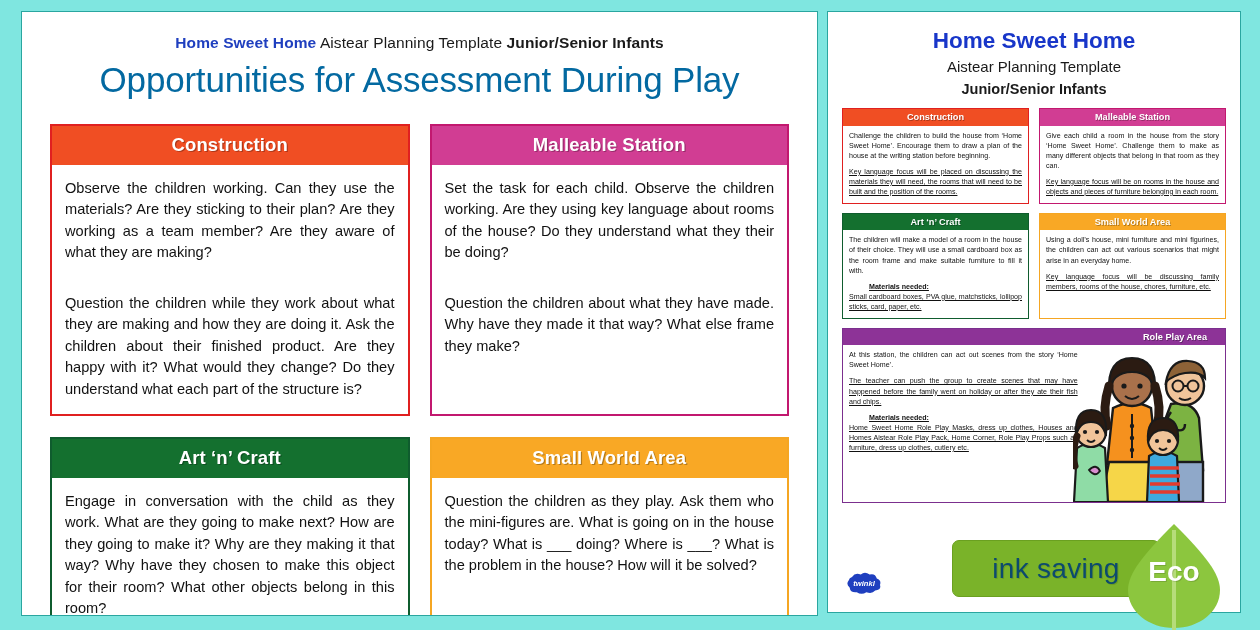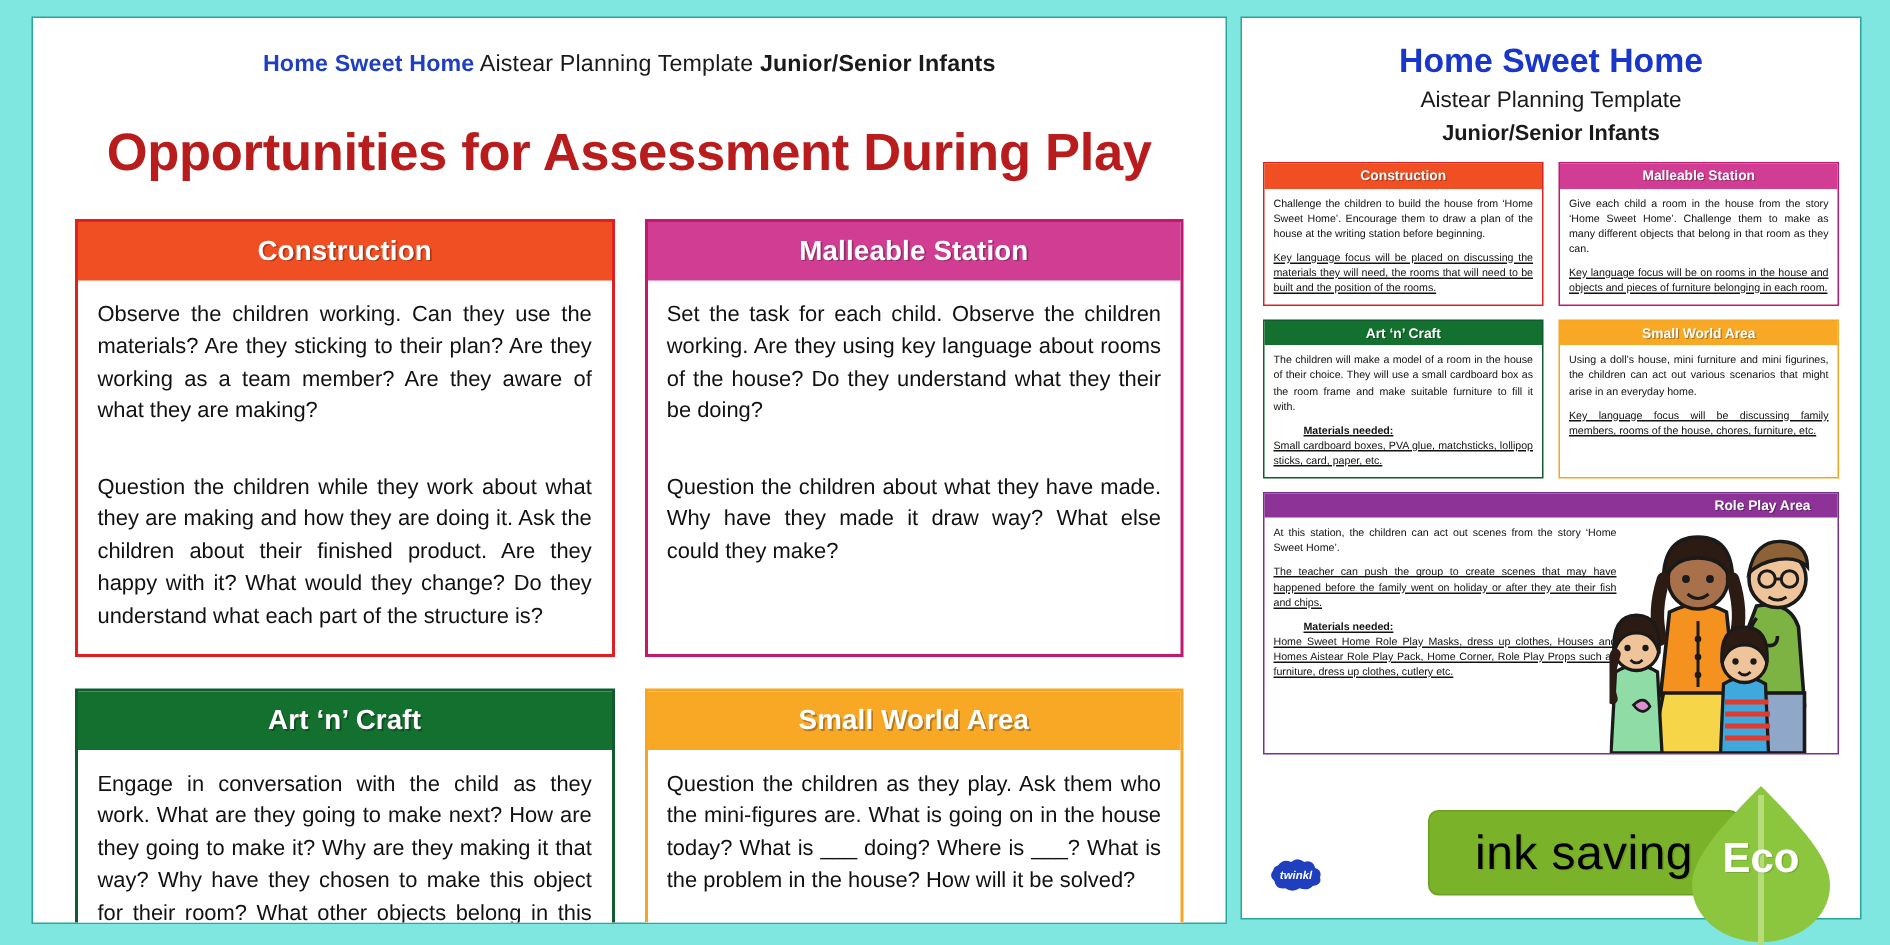--- a/index.html
+++ b/index.html
@@ -28,25 +28,25 @@
     color: #1a1a1a;
     letter-spacing: .1px;
     white-space: nowrap;
   }
   .crumb .b1 { color: #1f3fbf; font-weight: bold; }
   .crumb .b2 { color: #1a1a1a; font-weight: normal; }
   .crumb .b3 { color: #1a1a1a; font-weight: bold; }
 
   .main-title {
     text-align: center;
-    color: #b91c1c;
+    color: #0369a1;
     font-size: 35px;
-    font-weight: bold;
+    font-weight: normal;
     letter-spacing: -.2px;
-    margin-top: 30px;
+    margin-top: 8px;
     text-shadow: 1.5px 1.5px 0 rgba(255,255,255,.9);
   }
 
   .grid {
     margin-top: 24px;
     display: grid;
     grid-template-columns: 1fr 1fr;
     column-gap: 20px;
     row-gap: 21px;
   }
@@ -138,21 +138,21 @@
   
   .eco-wrap { position: absolute; left: 952px; top: 534px; width: 290px; height: 96px; }
   .eco-bar {
     position: absolute; left: 0; top: 6px;
     width: 208px; height: 57px;
     background: #7ab329; border-radius: 7px;
     border: 1px solid #6aa020;
     display: flex; align-items: center; justify-content: center;
   }
   .eco-bar span {
-    color: #000000; font-size: 32px; letter-spacing: .3px;
+    color: #0c4a6e; font-size: 28px; letter-spacing: .3px;
     text-shadow: 1px 1px 0 rgba(0,0,0,.12);
   }
   .eco-leaf {
     position: absolute; left: 168px; top: -14px;
     width: 108px; height: 112px;
   }
   .eco-leaf .word {
     position: absolute; left: 0; top: 36px; width: 108px;
     text-align: center; color: #fff; font-size: 28px; font-weight: bold;
     text-shadow: 1px 1px 0 rgba(0,0,0,.14);
@@ -180,21 +180,21 @@
         <div class="card-bd">
           <p>Observe the children working. Can they use the materials? Are they sticking to their plan? Are they working as a team member? Are they aware of what they are making?</p>
           <p>Question the children while they work about what they are making and how they are doing it. Ask the children about their finished product. Are they happy with it? What would they change? Do they understand what each part of the structure is?</p>
         </div>
       </div>
 
       <div class="card malleable">
         <div class="card-hd">Malleable Station</div>
         <div class="card-bd">
           <p>Set the task for each child. Observe the children working. Are they using key language about rooms of the house? Do they understand what they their be doing?</p>
-          <p>Question the children about what they have made. Why have they made it draw way? What else could they make?</p>
+          <p>Question the children about what they have made. Why have they made it that way? What else frame they make?</p>
         </div>
       </div>
 
       <div class="card artcraft">
         <div class="card-hd">Art ‘n’ Craft</div>
         <div class="card-bd">
           <p>Engage in conversation with the child as they work. What are they going to make next? How are they going to make it? Why are they making it that way? Why have they chosen to make this object for their room? What other objects belong in this room?</p>
         </div>
       </div>
 

